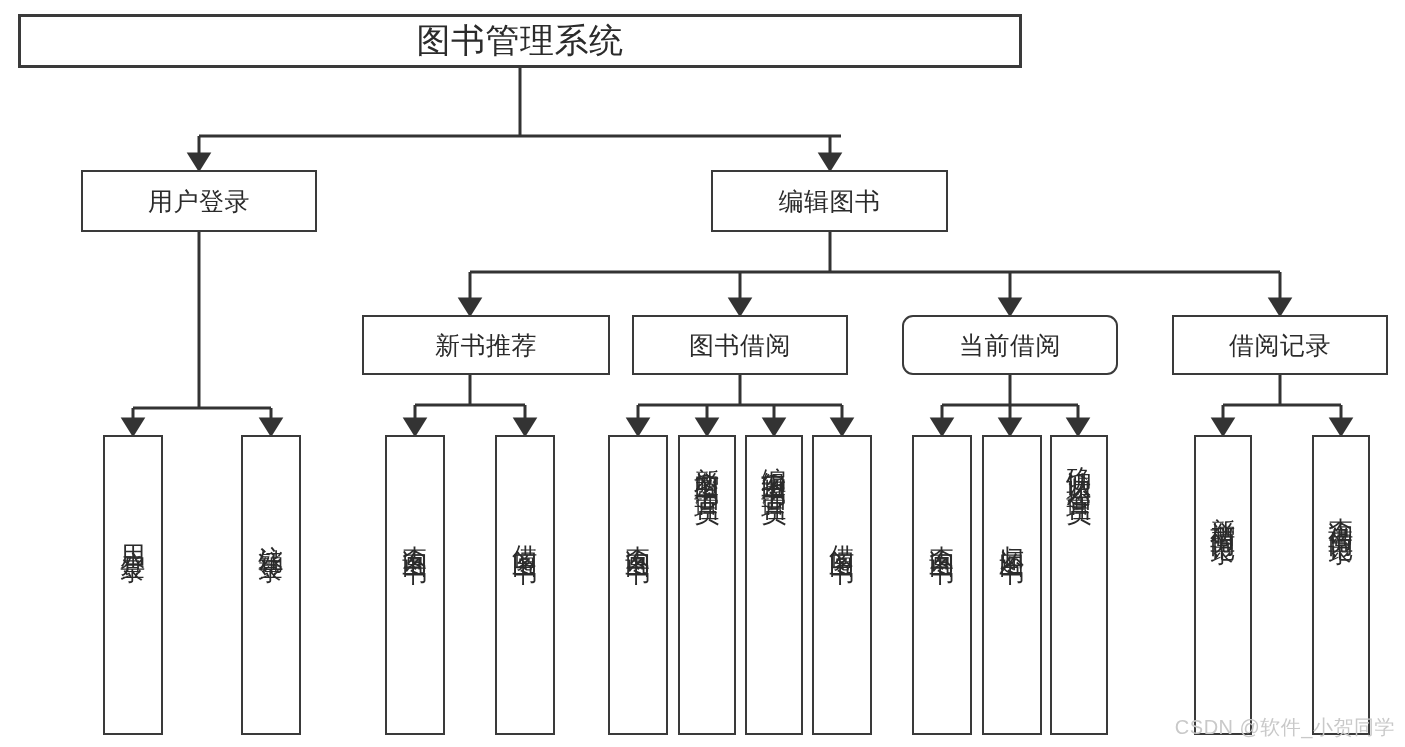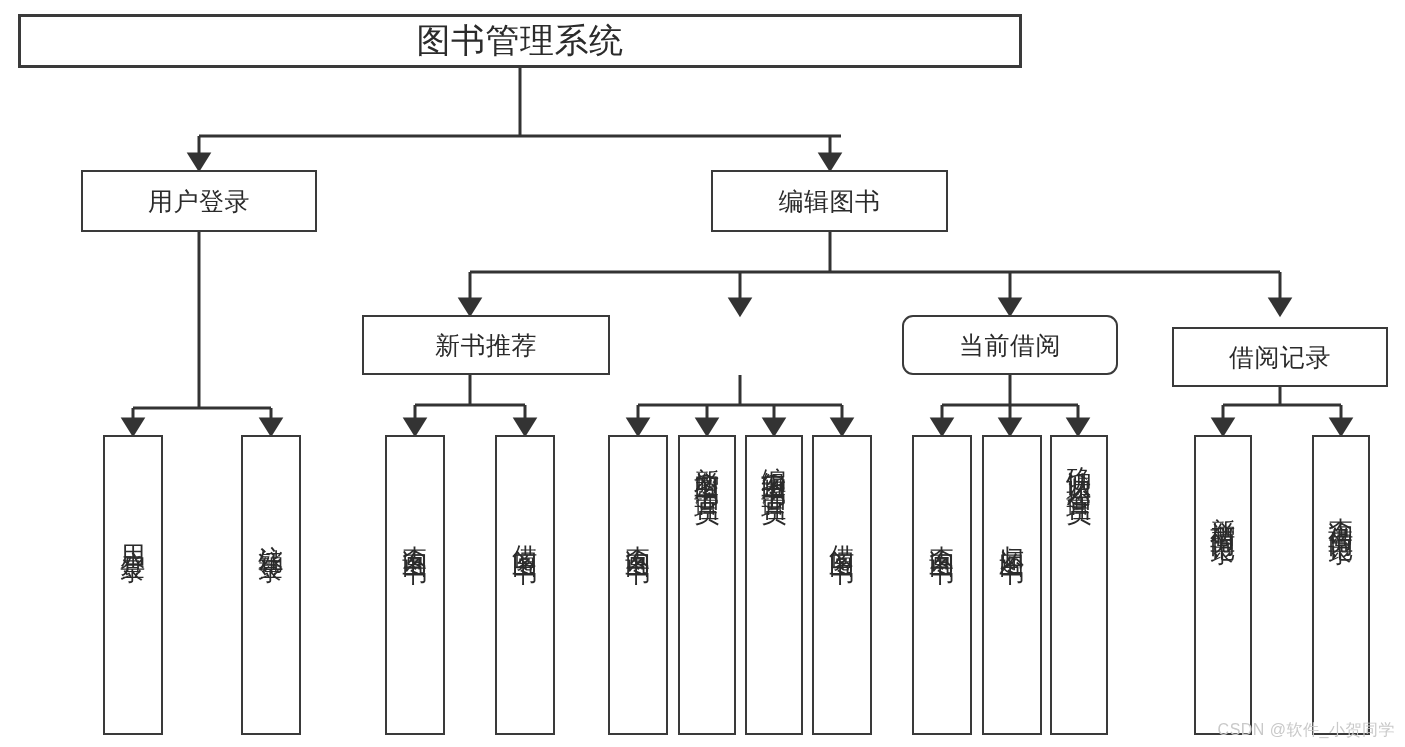--- a/index.html
+++ b/index.html
@@ -74,21 +74,21 @@
   .leaf-pad-top-sm {
     padding-top: 60px;
   }
   .leaf-pad-top-xs {
     padding-top: 10px;
   }
   .watermark {
     position: absolute;
     right: 10px;
     bottom: 6px;
-    font-size: 16px;
+    font-size: 20px;
     color: #c9c9c9;
     white-space: nowrap;
     letter-spacing: 0.5px;
   }
 </style>
 </head>
 <body>
 
 <div id="diagram-root">
 
@@ -149,24 +149,27 @@
   <div class="node" style="left:81px; top:170px; width:236px; height:62px;">
     <span class="node-label h-label">用户登录</span>
   </div>
   <div class="node" style="left:711px; top:170px; width:237px; height:62px;">
     <span class="node-label h-label">编辑图书</span>
   </div>
 
   <div class="node" style="left:362px; top:315px; width:248px; height:60px;">
     <span class="node-label h-label">新书推荐</span>
   </div>
+  <div class="node" style="left:632px; top:315px; width:216px; height:60px;">
+    <span class="node-label h-label">图书借阅</span>
+  </div>
   <div class="node" style="left:902px; top:315px; width:216px; height:60px;border-radius:11px;">
     <span class="node-label h-label">当前借阅</span>
   </div>
-  <div class="node" style="left:1172px; top:315px; width:216px; height:60px;margin-top:12px;">
+  <div class="node" style="left:1172px; top:315px; width:216px; height:60px;">
     <span class="node-label h-label">借阅记录</span>
   </div>
 
   <div class="node leaf leaf-pad-top" style="left:103px; top:435px; width:60px; height:300px;">
     <span class="v-label">用户登录</span>
   </div>
   <div class="node leaf leaf-pad-top" style="left:241px; top:435px; width:60px; height:300px;">
     <span class="v-label">注销登录</span>
   </div>
 

